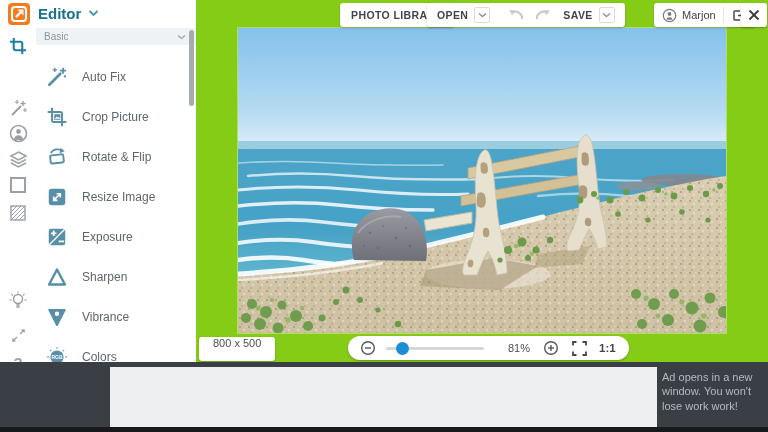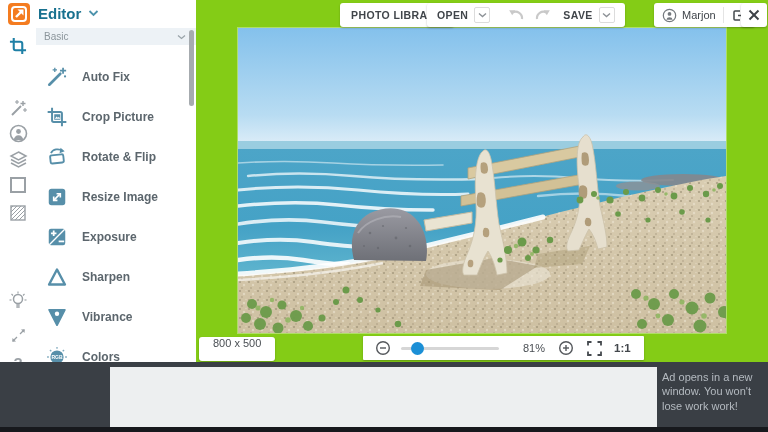--- a/index.html
+++ b/index.html
@@ -22,21 +22,21 @@
   .rail-icon.active { color:#1f80a6; }
 
   
   #panel { position:absolute; left:36px; top:28px; width:160px; height:334px; background:#fff; z-index:4; }
   #basic-bar { position:absolute; left:0; top:0; width:160px; height:17px; background:#edf2f6;
                display:flex; align-items:center; justify-content:space-between; padding:0 10px 0 8px; }
   #basic-bar span { font-size:10px; color:#8b959b; }
   #menu { position:absolute; left:0; top:23px; width:152px; }
   .menu-item { height:40px; display:flex; align-items:center; padding-left:10px; cursor:pointer; }
   .menu-item .mi-icon { width:22px; height:22px; margin-right:14px; color:#578fa9; flex:none; }
-  .menu-item .mi-label { font-size:12px; color:#5c666d;font-weight:bold; }
+  .menu-item .mi-label { font-size:12px; color:#5c666d; }
   #panel-scrollbar { position:absolute; right:2px; top:2px; width:5px; height:310px; }
   #panel-scrollthumb { position:absolute; top:0; left:0; width:5px; height:76px; background:#a6abaf; border-radius:3px; }
 
   
   #canvas-wrap { position:absolute; left:238px; top:28px; width:488px; height:305px; background:#cfe4ef;
                  box-shadow:0 0 0 1px rgba(255,255,255,.35); }
   #canvas-wrap svg { display:block; }
 
   
   .tbox { position:absolute; top:3px; height:24px; background:#fff; border-radius:3px;
@@ -47,21 +47,21 @@
   .chev-box { width:16px; height:16px; border:1px solid #dcdcdc; border-radius:2px; margin-left:6px;
               display:flex; align-items:center; justify-content:center; cursor:pointer; }
   #box-user { left:654px; padding:5px 8px; }
   #btn-close { left:741px; width:26px; justify-content:center; cursor:pointer; }
   .vsep { width:1px; height:16px; background:#e4e4e4; margin:0 7px; }
 
   
   #size-box { position:absolute; left:199px; top:337px; height:24px; background:#fff; border-radius:3px;
               box-shadow:0 1px 2px rgba(0,0,0,.25); display:flex; align-items:flex-start; padding:0 14px; z-index:6; }
   #size-box span { font-size:11px; color:#4a4f54; }
-  #zoom-box { position:absolute; left:363px; top:336px; width:281px; height:24px; background:#fff; border-radius:1px;
+  #zoom-box { position:absolute; left:348px; top:336px; width:281px; height:24px; background:#fff; border-radius:12px;
               box-shadow:0 1px 2px rgba(0,0,0,.25); display:flex; align-items:center; padding:0 12px; z-index:6; }
   #slider-track { position:relative; width:98px; height:3px; background:#d6d6d6; border-radius:2px; margin:0 4px 0 10px; cursor:pointer; }
   #slider-thumb { position:absolute; left:10px; top:-5px; width:13px; height:13px; border-radius:50%;
                   background:#1b8fd6; cursor:grab; }
   #zoom-pct { font-size:11px; color:#4a4f54; margin-left:14px; width:28px; text-align:right; }
   .zb-icon { display:flex; align-items:center; justify-content:center; cursor:pointer; }
   #ratio-label { font-size:11.5px; font-weight:bold; color:#43474c; margin-left:12px; cursor:pointer; }
 
   
   #ad-bar { position:absolute; left:0; top:362px; width:768px; height:70px; background:#3a3f45; z-index:7; }

